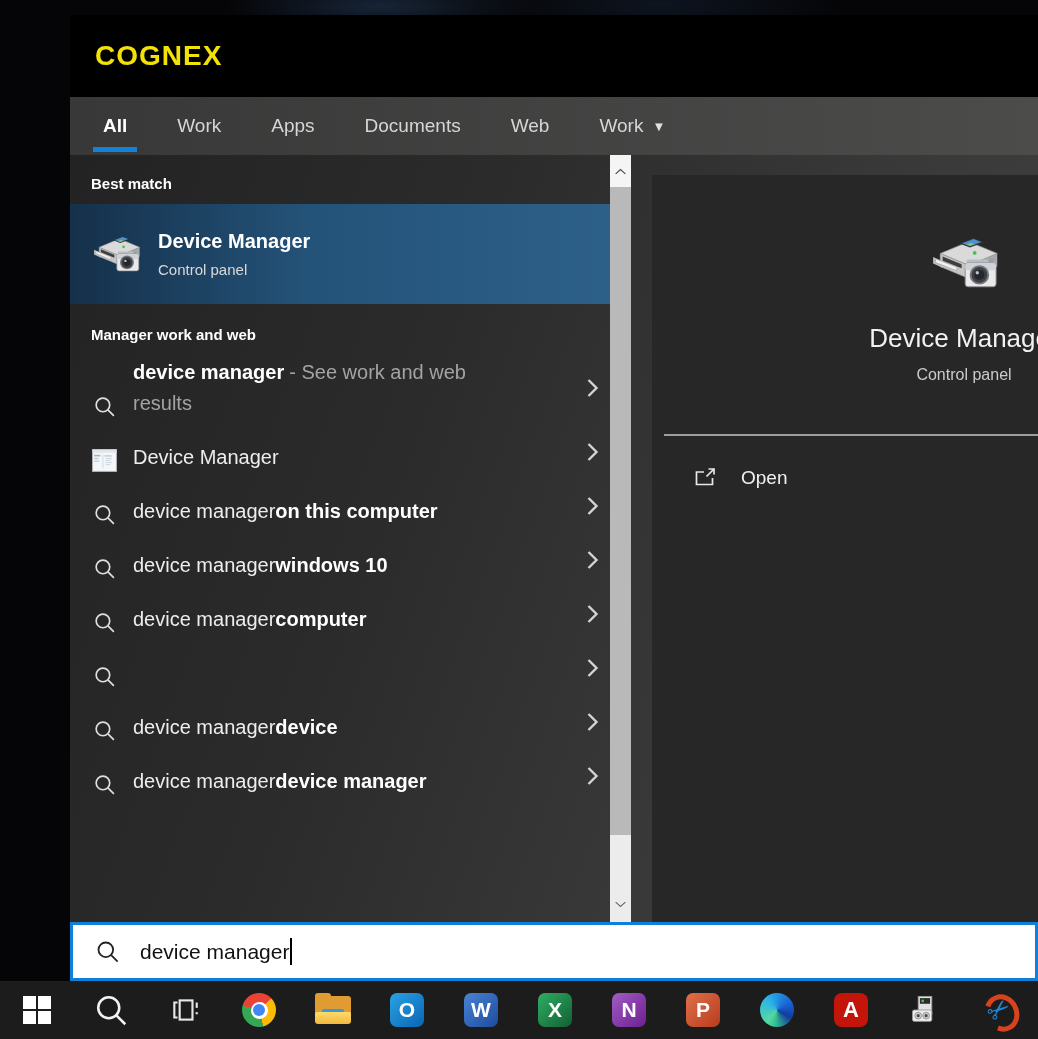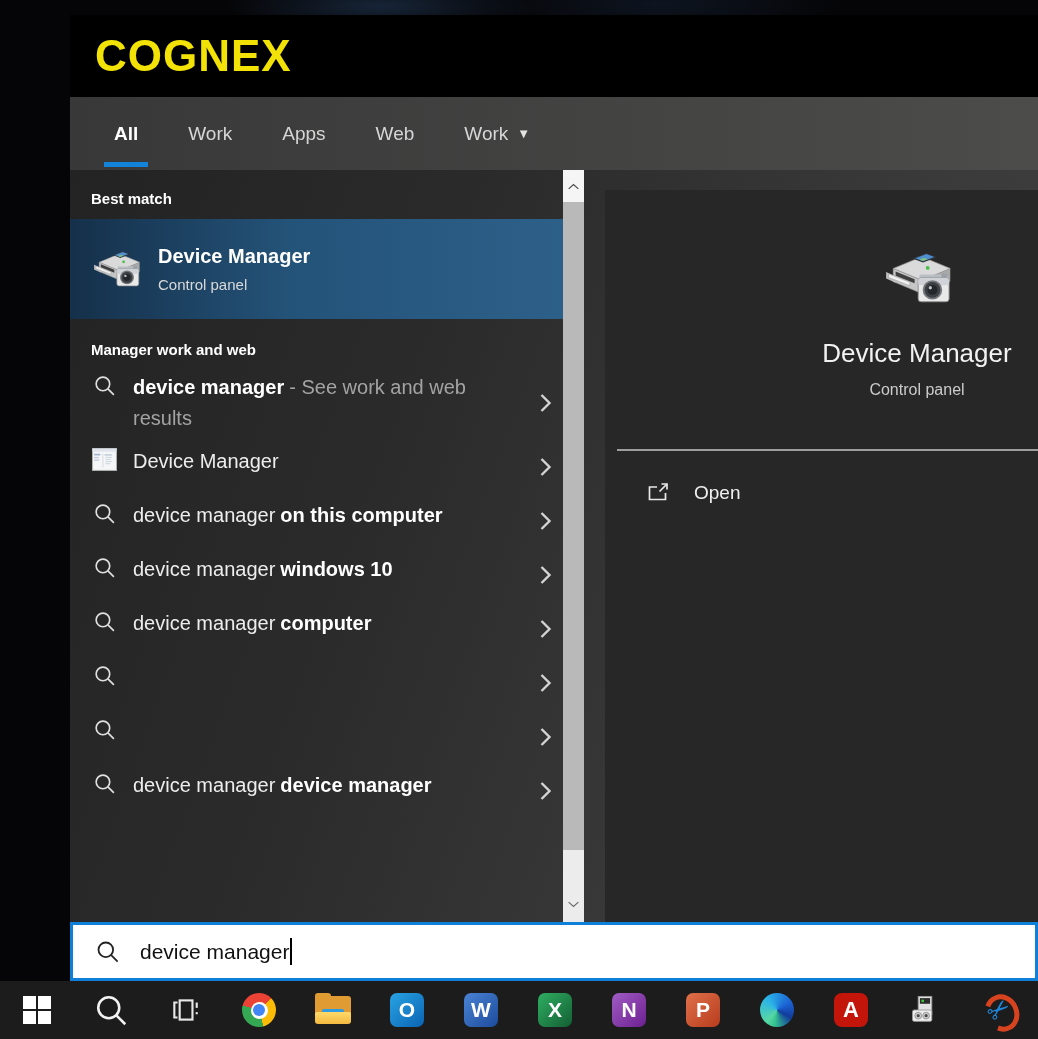--- a/index.html
+++ b/index.html
@@ -8,43 +8,43 @@
     background:
       radial-gradient(ellipse 220px 40px at 380px 6px, rgba(45,75,115,0.45), transparent 70%),
       radial-gradient(ellipse 260px 50px at 660px 4px, rgba(30,50,80,0.35), transparent 70%),
       #050507;
     font-family:"Liberation Sans","DejaVu Sans",sans-serif;
     -webkit-font-smoothing:antialiased;
   }
   
   .flyout{position:absolute;left:70px;top:15px;width:968px;height:966px;display:flex;flex-direction:column;}
   .banner{height:82px;background:#000;display:flex;align-items:center;padding-left:25px;flex:0 0 auto;}
-  .logo{color:#f2e205;font-weight:900;font-size:44px;letter-spacing:1px;font-stretch:condensed;}
-  .tabbar{height:73px;flex:0 0 auto;background:linear-gradient(to right,#383838,#4c4c4b);
-    display:flex;align-items:center;padding-left:40px;gap:0;position:relative;}
+  .logo{color:#f2e205;font-weight:900;font-size:28px;letter-spacing:1px;font-stretch:condensed;}
+  .tabbar{height:58px;flex:0 0 auto;background:linear-gradient(to right,#383838,#4c4c4b);
+    display:flex;align-items:center;padding-left:29px;gap:0;position:relative;}
   .tab{position:relative;color:#d6d6d6;font-size:19px;height:100%;display:flex;align-items:center;padding:0 4px;margin-right:42px;cursor:default;}
   .tab.active{color:#fff;font-weight:700;}
   .tab.active::after{content:"";position:absolute;left:-6px;right:-6px;bottom:3px;height:5px;background:#1283d8;}
   .tab .drop{margin-left:9px;font-size:13px;color:#e2e2e2;}
   
   .content{flex:1 1 auto;min-height:0;display:flex;
     background:linear-gradient(110deg,#232323 0%,#2b2b2b 35%,#3a3a3a 70%,#414141 100%);}
-  .list-col{width:493px;flex:0 0 auto;display:flex;flex-direction:column;padding-top:10px;}
+  .list-col{width:540px;flex:0 0 auto;display:flex;flex-direction:column;padding-top:10px;}
   .sec-header{color:#fff;font-size:15px;font-weight:700;padding:10px 0 12px 21px;}
   .sec-header.second{padding-top:22px;padding-bottom:14px;}
   .best-row{height:100px;display:flex;align-items:center;
     background:linear-gradient(to right,#15304a 0%,#245379 45%,#2d6089 100%);}
   .best-icon{width:54px;height:54px;margin-left:19px;flex:0 0 auto;}
   .bm-text{margin-left:15px;}
   .bm-title{color:#fff;font-size:20px;font-weight:700;}
   .bm-sub{color:#d9d9d9;font-size:15px;margin-top:8px;}
-  .sugg{display:flex;align-items:flex-start;min-height:42px;margin-bottom:12px;padding-left:21px;position:relative;}
+  .sugg{display:flex;align-items:flex-end;min-height:42px;margin-bottom:12px;padding-left:21px;position:relative;}
   .sugg .ic{width:26px;height:26px;flex:0 0 auto;display:flex;align-items:center;justify-content:center;}
   .sg-text{margin-left:16px;font-size:20px;color:#ededed;max-width:352px;line-height:31px;}
-  .sg-text .b{font-weight:700;color:#fff;margin-left:5px;}
+  .sg-text .b{font-weight:700;color:#fff;}
   .sg-text .ann{color:#a3a3a3;margin-left:5px;}
   .chev{position:absolute;right:11px;top:50%;transform:translateY(-50%);width:13px;height:20px;}
   .winicon{width:25px;height:23px;}
   
   .scrollbar{width:21px;flex:0 0 auto;background:#ececec;display:flex;flex-direction:column;position:relative;}
   .sb-btn{height:32px;background:#f5f5f5;display:flex;align-items:center;justify-content:center;flex:0 0 auto;}
   .sb-btn.down{position:absolute;bottom:0;left:0;right:0;height:35px;background:#ececec;}
   .sb-thumb{height:648px;background:#b9b9b9;flex:0 0 auto;}
   
   .right-area{flex:1 1 auto;padding:20px 0 0 21px;min-width:0;}
@@ -102,20 +102,23 @@
     <div class="tab active">
         <span>All</span>
       </div>
     <div class="tab">
         <span>Work</span>
       </div>
     <div class="tab">
         <span>Apps</span>
       </div>
     <div class="tab">
+        <span>Documents</span>
+      </div>
+    <div class="tab">
         <span>Web</span>
       </div>
     <div class="tab">
       <span>Work</span>
       <span class="drop">▼</span>
     </div>
   </div>
 
   <div class="content">
 
@@ -237,20 +240,21 @@
               <polyline points="2,2 10,10 2,18"></polyline>
             </svg></span>
       </div>
       <div class="sugg">
         <span class="ic">
             <svg viewBox="0 0 24 24" width="25" height="25" fill="none" stroke="#e0e0e0" stroke-width="1.6">
               <circle cx="10.5" cy="10.5" r="6.5"></circle>
               <line x1="15.3" y1="15.3" x2="21" y2="21"></line>
             </svg>
           </span>
+        <div class="sg-text"><span>device manager</span><span class="b">device</span></div>
         <span class="chev"><svg viewBox="0 0 12 20" width="13" height="20" fill="none" stroke="#d4d4d4" stroke-width="2.4">
               <polyline points="2,2 10,10 2,18"></polyline>
             </svg></span>
       </div>
       <div class="sugg">
         <span class="ic">
             <svg viewBox="0 0 24 24" width="25" height="25" fill="none" stroke="#e0e0e0" stroke-width="1.6">
               <circle cx="10.5" cy="10.5" r="6.5"></circle>
               <line x1="15.3" y1="15.3" x2="21" y2="21"></line>
             </svg>

